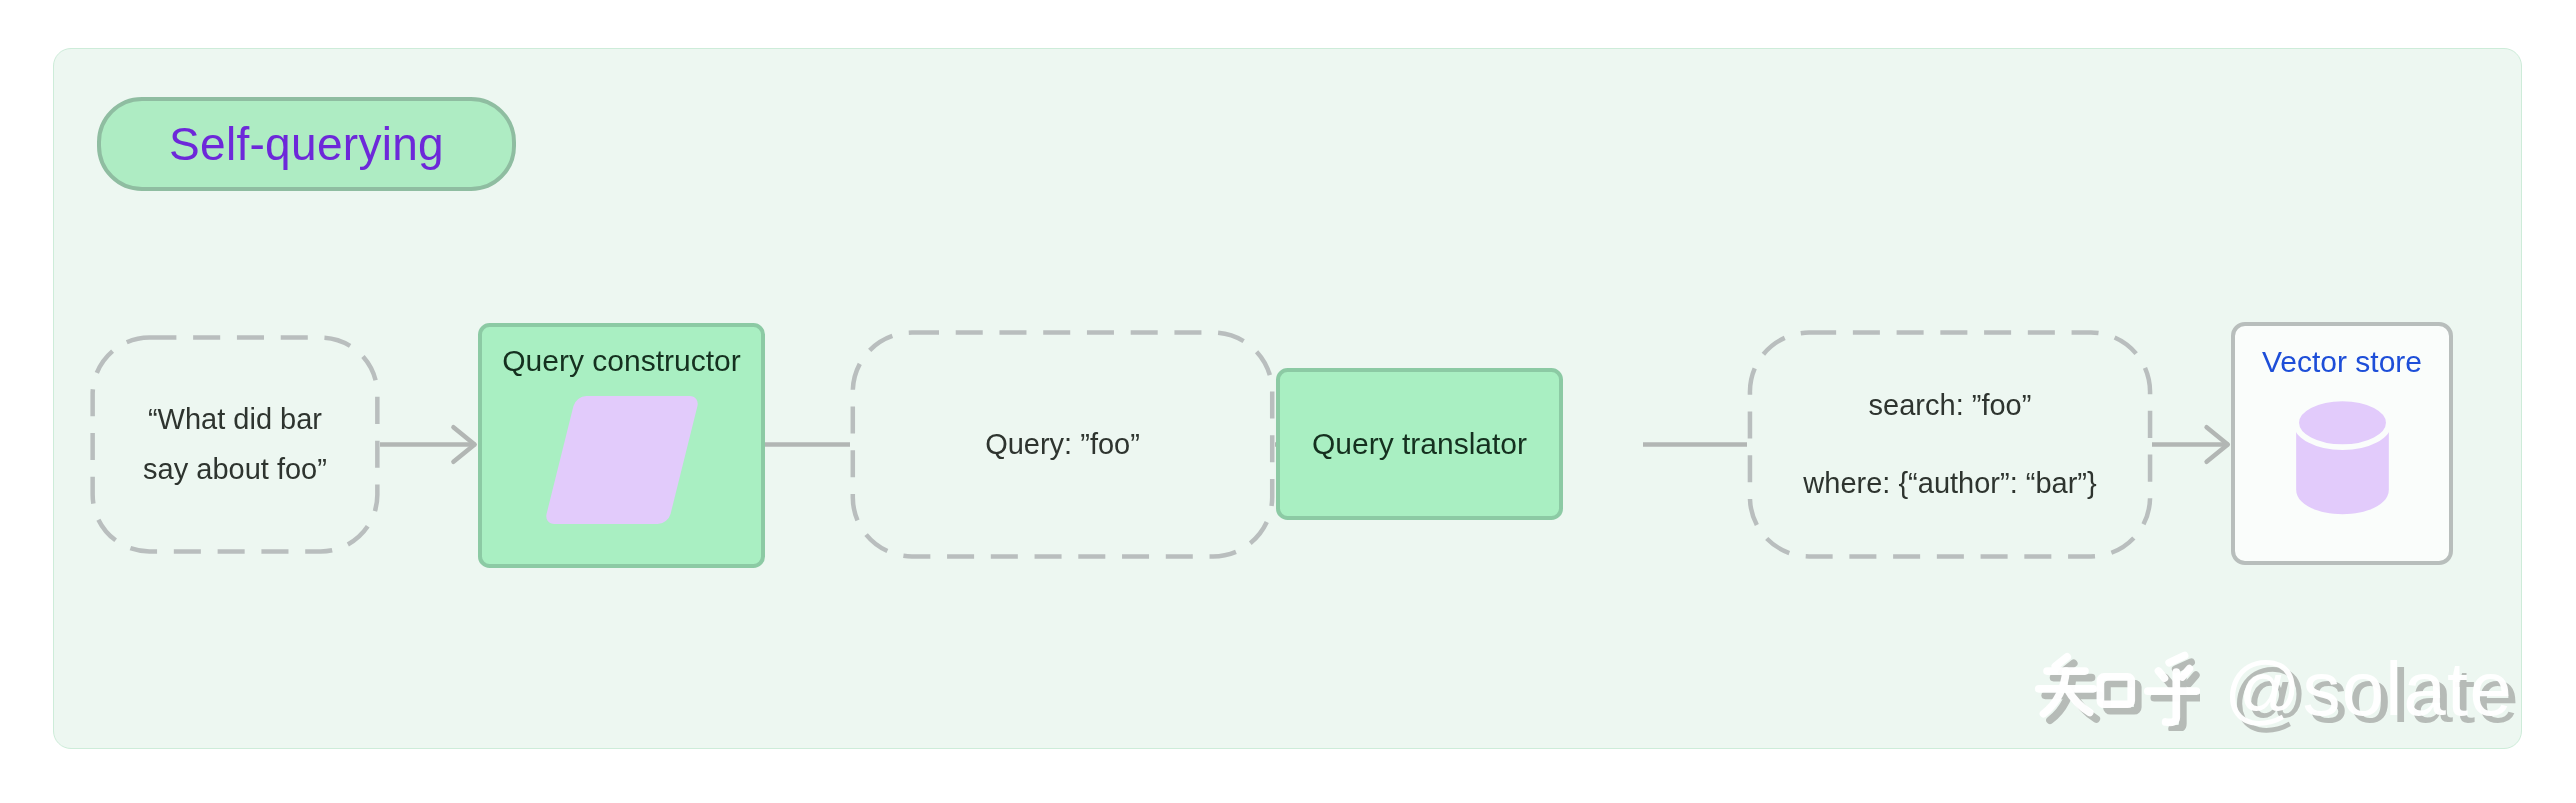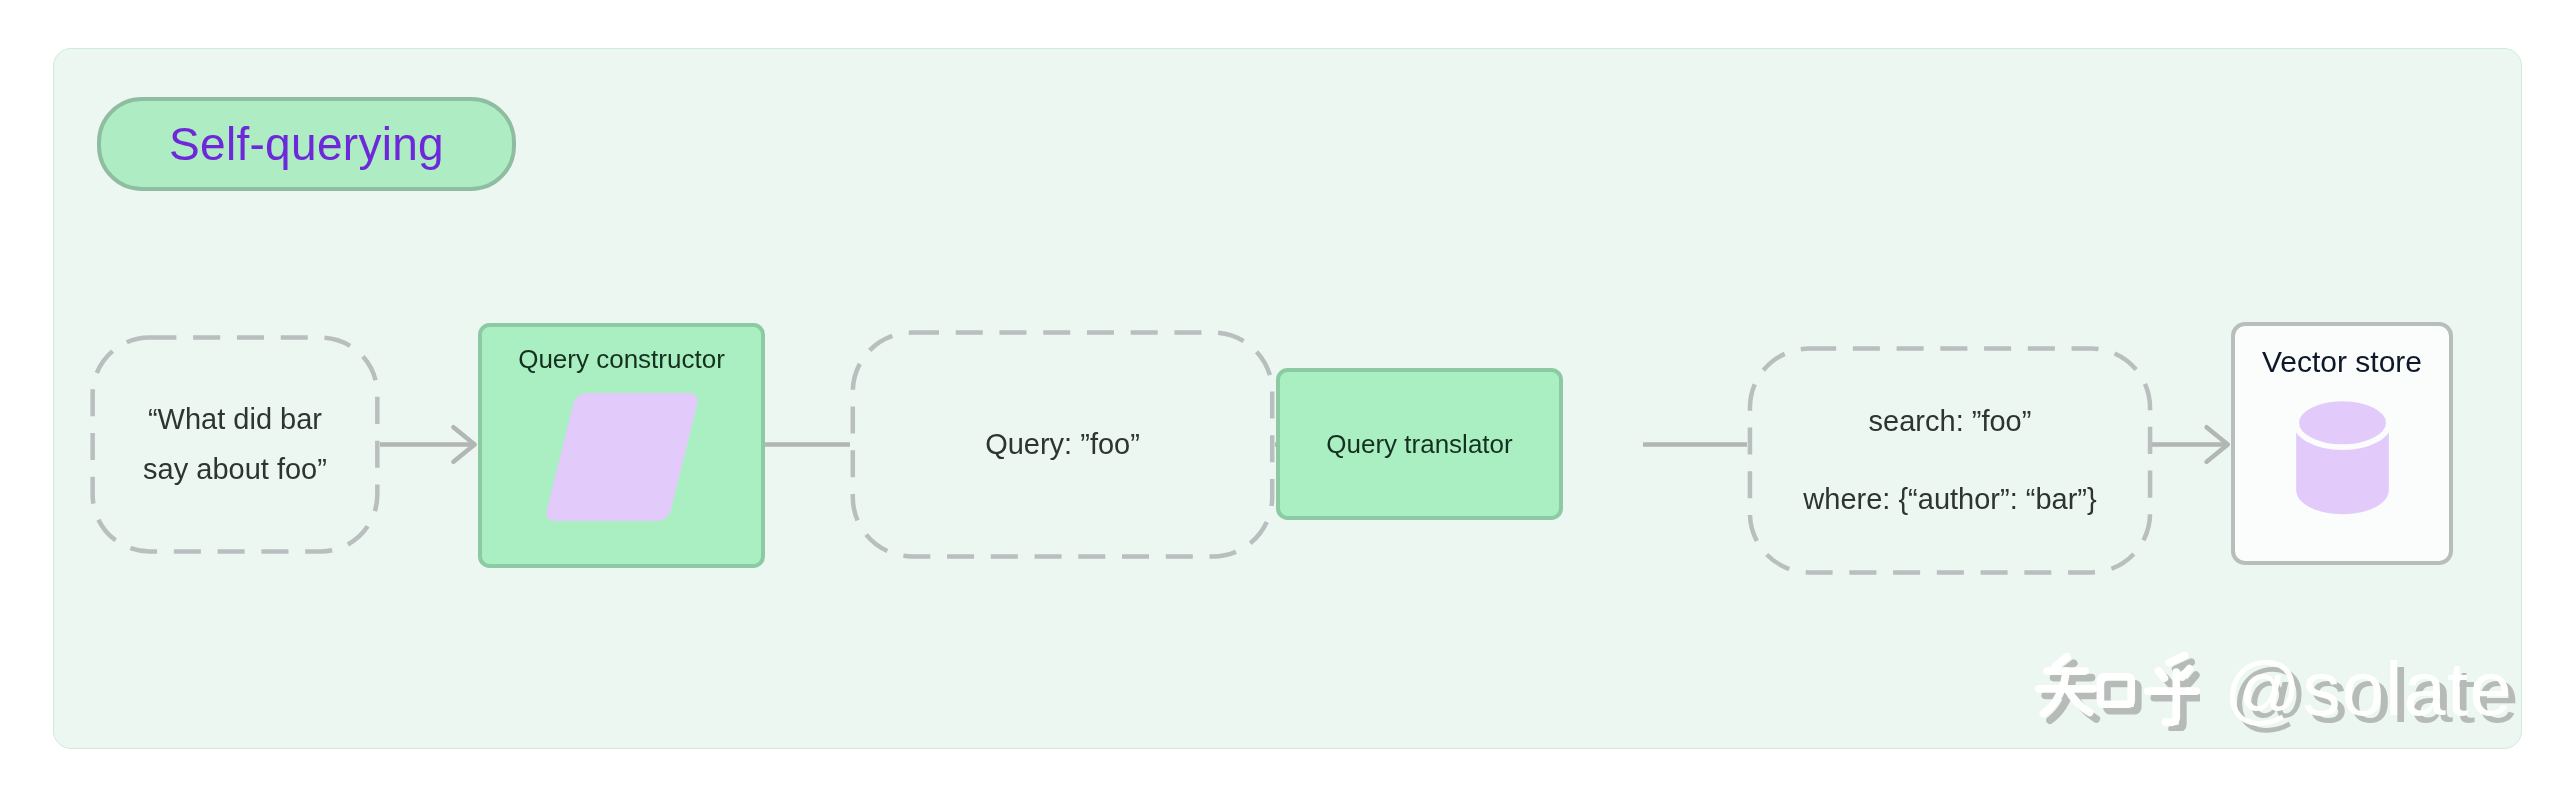--- a/index.html
+++ b/index.html
@@ -18,33 +18,33 @@
     font-size:46px;font-weight:500;color:#6d28d9;letter-spacing:0.3px;
   }
   .dashed-node{
     position:absolute;display:flex;flex-direction:column;align-items:center;justify-content:center;
     text-align:center;font-size:29px;color:#2e342f;line-height:1.72;
   }
   .dashed-node .border-svg{position:absolute;left:0;top:0;width:100%;height:100%;}
   .dashed-node .txt{position:relative;}
   .green-node{
     position:absolute;background:#a9efc2;border:4.5px solid #8ccaa4;border-radius:11.6px;
-    box-sizing:border-box;color:#15301f;font-size:26px;
+    box-sizing:border-box;color:#15301f;font-size:30px;
   }
   .qc{left:478px;top:323px;width:287px;height:245px;display:flex;flex-direction:column;align-items:center;padding-top:16.7px;}
   .qt{left:1276px;top:368px;width:287px;height:152px;display:flex;align-items:center;justify-content:center;}
   .para{
     width:124px;height:128px;margin-top:18px;background:#e2cbfb;border-radius:10.3px;
     transform:skewX(-14deg);
   }
   .vs{
     position:absolute;left:2231px;top:322px;width:222px;height:243px;
     background:#fafdfb;border:4.5px solid #b8bebc;border-radius:14px;box-sizing:border-box;
     display:flex;flex-direction:column;align-items:center;padding-top:19.3px;
-    color:#0f172a;font-size:30px;
+    color:#1d4ed8;font-size:30px;
   }
   .cyl{margin-top:14px;}
   .connector{position:absolute;top:422px;height:45px;}
   .connector svg{display:block;}
   .watermark{
     position:absolute;top:645px;right:63px;
     display:flex;align-items:center;gap:24px;
   }
   .wm-handle{
     font-size:76px;font-weight:400;color:rgba(255,255,255,0.97);
@@ -106,21 +106,21 @@
   <div class="green-node qt">
     <span>Query translator</span>
   </div>
 
   <div class="connector" style="left:1643px;width:104px;">
     <svg width="104" height="45" viewBox="0 0 161 70">
       <line x1="0" y1="35" x2="161" y2="35" stroke="#b2b6b4" stroke-width="7" stroke-linecap="round"></line>
     </svg>
   </div>
 
-  <div class="dashed-node" style="left:1747px;top:346px;width:406px;height:229px;gap:28px;">
+  <div class="dashed-node" style="left:1747px;top:330px;width:406px;height:229px;gap:28px;">
     <svg class="border-svg" viewBox="0 0 630 356">
       <rect x="4" y="4" width="622" height="348" rx="92" fill="none" stroke="#b9bebe" stroke-width="7" stroke-dasharray="42 26"></rect>
     </svg>
     <div class="txt">search: ”foo”</div>
     <div class="txt">where: {“author”: “bar”}</div>
   </div>
 
   <div class="connector" style="left:2152px;width:79px;">
     <svg width="79" height="45" viewBox="0 0 123 70">
       <line x1="0" y1="35" x2="117" y2="35" stroke="#b2b6b4" stroke-width="7" stroke-linecap="round"></line>

